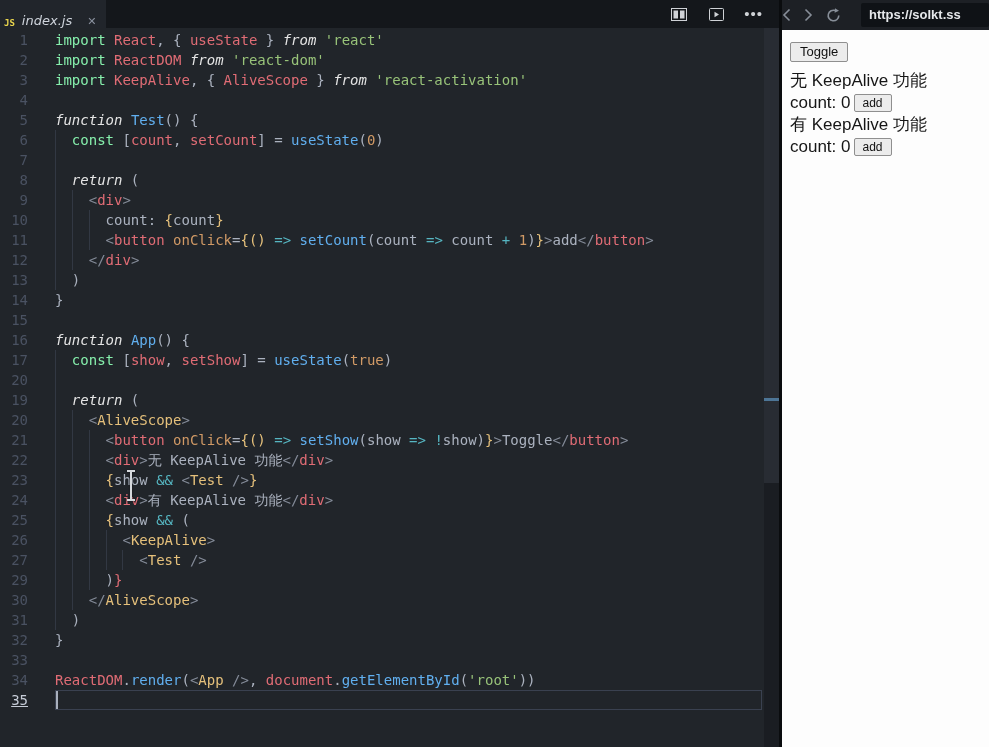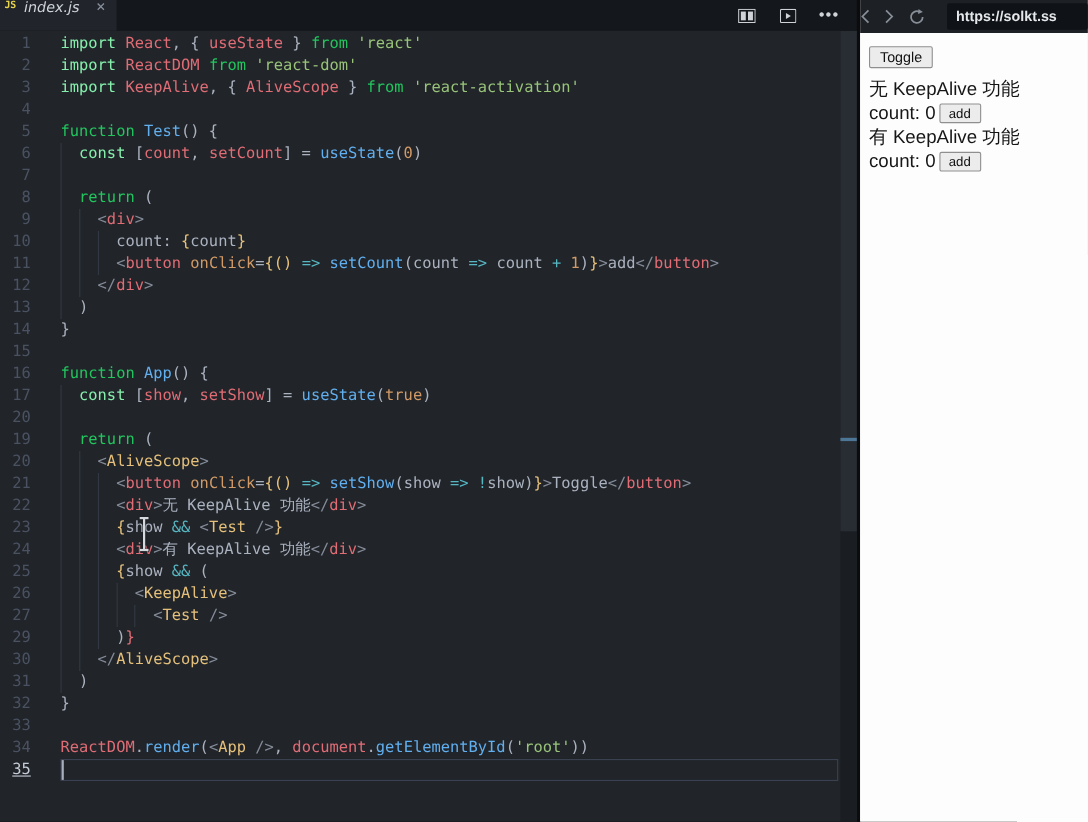--- a/index.html
+++ b/index.html
@@ -3,42 +3,42 @@
 <meta charset="utf-8">
 <style>
   * { box-sizing: border-box; margin: 0; padding: 0; }
   html, body { width: 989px; height: 747px; overflow: hidden; background: #131619;
     font-family: "Liberation Sans", sans-serif; }
   .app { display: flex; width: 989px; height: 747px; }
 
   
   .left-pane { width: 779px; display: flex; flex-direction: column; }
   .editor-topbar { height: 28px; background: #14171b; display: flex; align-items: stretch; flex: none; }
-  .ed-tab { display: flex; align-items: flex-start; gap: 7px; background: #21252b; padding: 0 10px 0 4px; }
+  .ed-tab { display: flex; align-items: flex-end; gap: 7px; background: #21252b; padding: 0 10px 0 4px; }
   .js-icon { color: #e8d44d; font: bold 9px "DejaVu Sans Mono", monospace; letter-spacing: 0; }
   .ed-tab-label { color: #cfd4dc; font: italic 13px "DejaVu Sans", sans-serif; }
   .ed-tab-close { color: #8a919e; font-size: 11px; margin-left: 8px; cursor: pointer; }
   .topbar-spacer { flex: 1; }
   .topbar-actions { display: flex; align-items: center; gap: 19px; margin-right: 16px; }
   .tb-icon { display: inline-flex; align-items: center; justify-content: center; width: 18px; height: 18px; }
   .tb-icon svg { display: block; }
   .more-dots { color: #cfd2d6; font-size: 15px; letter-spacing: 1px; line-height: 10px; }
 
   .editor { flex: 1; position: relative; background: #21252a; overflow: hidden; padding-top: 2px;
     font: 14px/20px "DejaVu Sans Mono", monospace; }
   .cl { display: flex; height: 20px; white-space: pre; }
   .ln { width: 28px; flex: none; text-align: right; color: #4a5262; user-select: none; }
   .ln.ln-cur { color: #c6ccd7; text-decoration: underline; }
   .lc { margin-left: 27px; position: relative; flex: 1; margin-right: 17px; }
   .lc .guide { position: absolute; top: 0; bottom: 0; width: 1px; background: #323843; }
   .cl.cur .lc { border: 1px solid #3a4150; }
   .cl.cur .lc::before { content: ''; position: absolute; left: 0; top: 0; bottom: 0; width: 2px; background: #a9b0bd; }
 
   .tk-k { color: #86efac; }
-  .tk-i { color: #22c55e; }
+  .tk-i { color: #e5e5e5; font-style: italic; }
   .tk-v { color: #e06c75; }
   .tk-f { color: #61afef; }
   .tk-s { color: #98c379; text-align: center; }
   .tk-n { color: #d19a66; }
   .tk-o { color: #56b6c2; }
   .tk-d { color: #abb2bf; }
   .tk-p { color: #848b98; }
   .tk-c { color: #e5c07b; }
   .tk-t { color: #e06c75; }
   .tk-a { color: #d19a66; }

